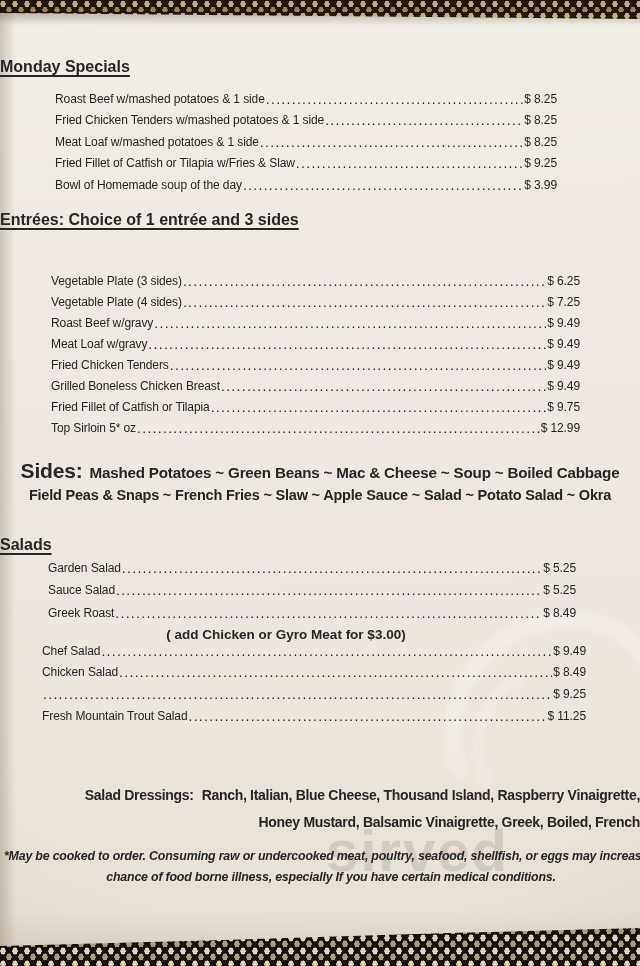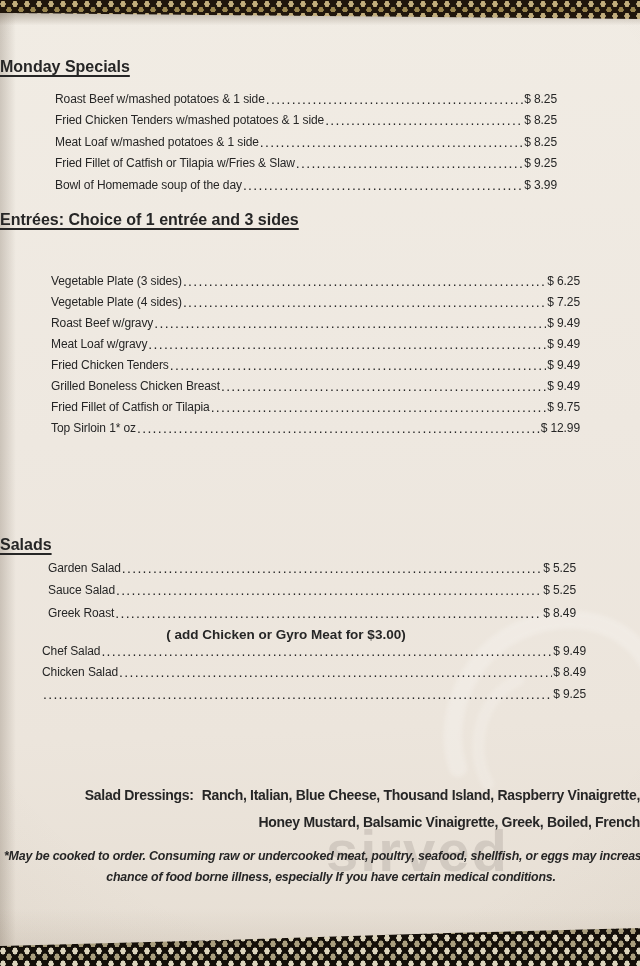--- a/index.html
+++ b/index.html
@@ -170,26 +170,32 @@
           <span class="iname">Grilled Boneless Chicken Breast</span>
           <span class="dots"></span>
           <span class="iprice">$ 9.49</span>
         </li>
         <li class="row">
           <span class="iname">Fried Fillet of Catfish or Tilapia</span>
           <span class="dots"></span>
           <span class="iprice">$ 9.75</span>
         </li>
         <li class="row">
-          <span class="iname">Top Sirloin 1* oz</span>
+          <span class="iname">Top Sirloin 5* oz</span>
           <span class="dots"></span>
           <span class="iprice">$ 12.99</span>
         </li>
       </ul>
 
+    <div class="sides">
+      <div class="sides-l1">
+        <span class="sides-label">Sides:</span><span>Mashed Potatoes ~ Green Beans ~ Mac &amp; Cheese ~ Soup ~ Boiled Cabbage</span>
+      </div>
+      <div class="sides-l2">Field Peas &amp; Snaps ~ French Fries ~ Slaw ~ Apple Sauce ~ Salad ~ Potato Salad ~ Okra</div>
+    </div>
 
     <h2 class="sec-title h-salads">Salads</h2>
     <ul class="plist salads-top">
         <li class="row">
           <span class="iname">Garden Salad</span>
           <span class="dots"></span>
           <span class="iprice">$ 5.25</span>
         </li>
         <li class="row">
           <span class="iname">Sauce Salad</span>
@@ -210,20 +216,25 @@
           <span class="iprice">$ 9.49</span>
         </li>
         <li class="row">
           <span class="iname">Chicken Salad</span>
           <span class="dots"></span>
           <span class="iprice">$ 8.49</span>
         </li>
         <li class="row">
           <span class="dots"></span>
           <span class="iprice">$ 9.25</span>
+        </li>
+        <li class="row">
+          <span class="iname">Fresh Mountain Trout Salad</span>
+          <span class="dots"></span>
+          <span class="iprice">$ 11.25</span>
         </li>
       </ul>
 
     <div class="dressings">
       <div class="dr-line">
         <span class="dr-label">Salad Dressings:</span><span>Ranch, Italian, Blue Cheese, Thousand Island, Raspberry Vinaigrette,</span>
       </div>
       <div class="dr-line">Honey Mustard, Balsamic Vinaigrette, Greek, Boiled, French</div>
     </div>
 

